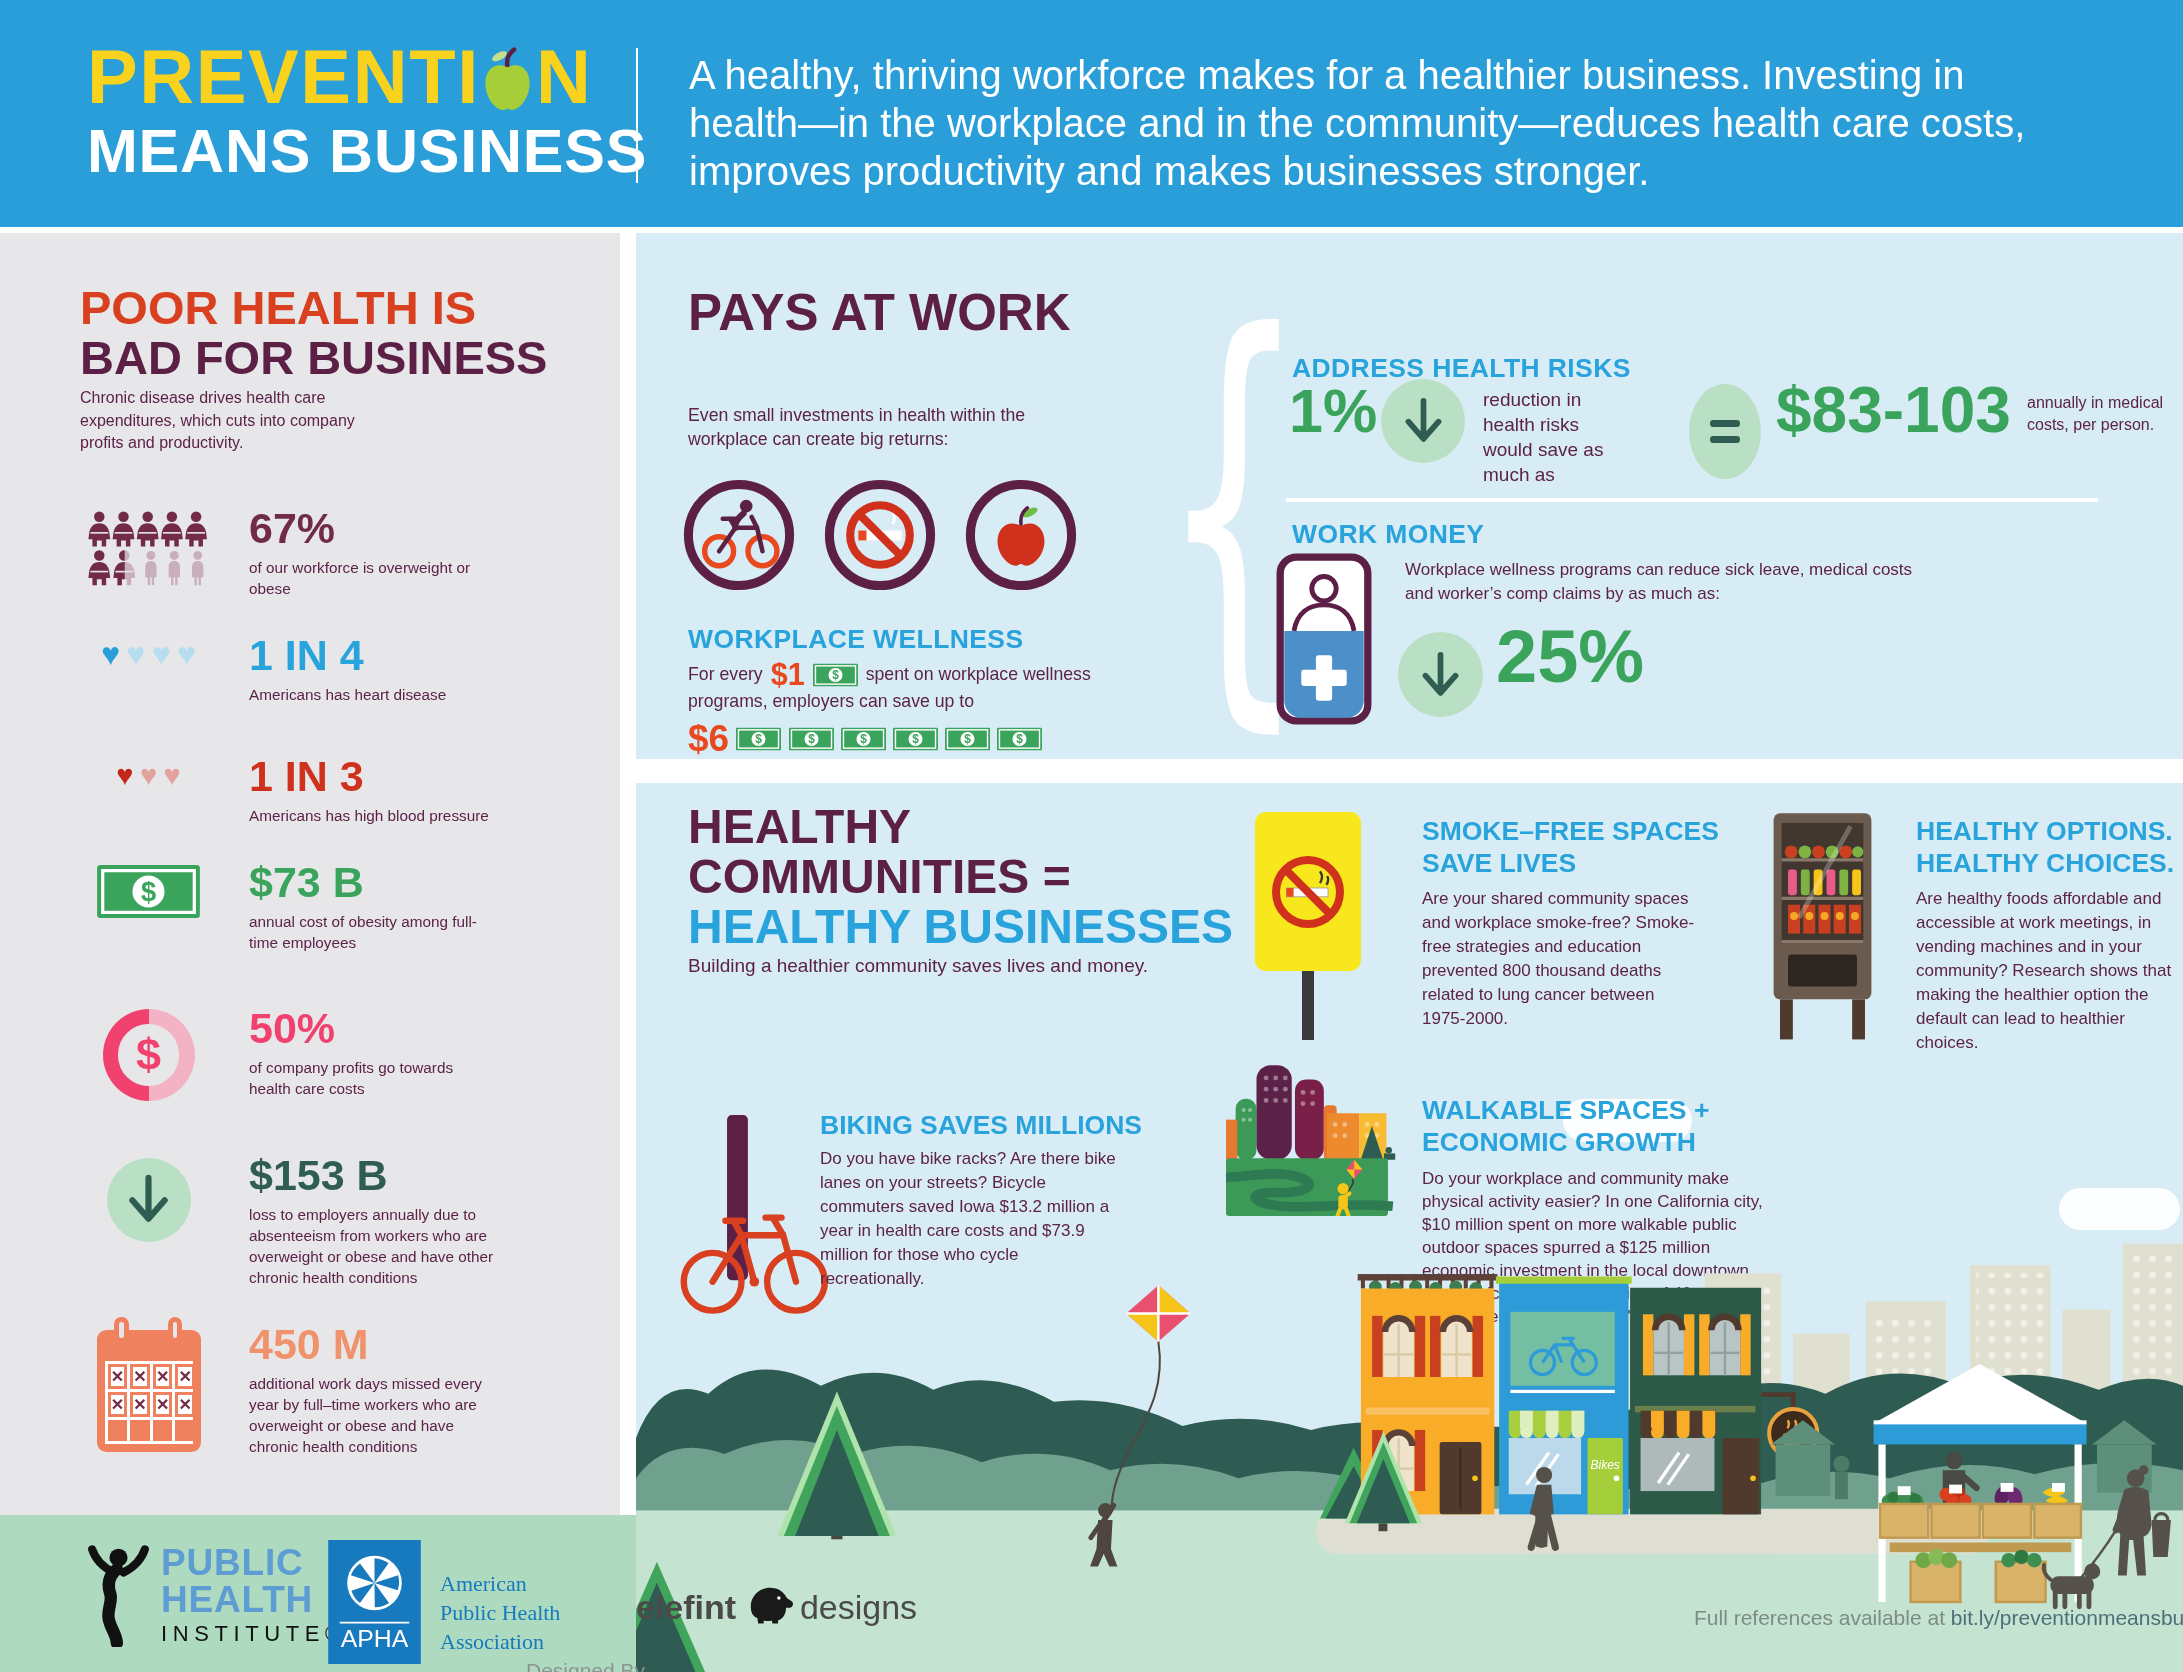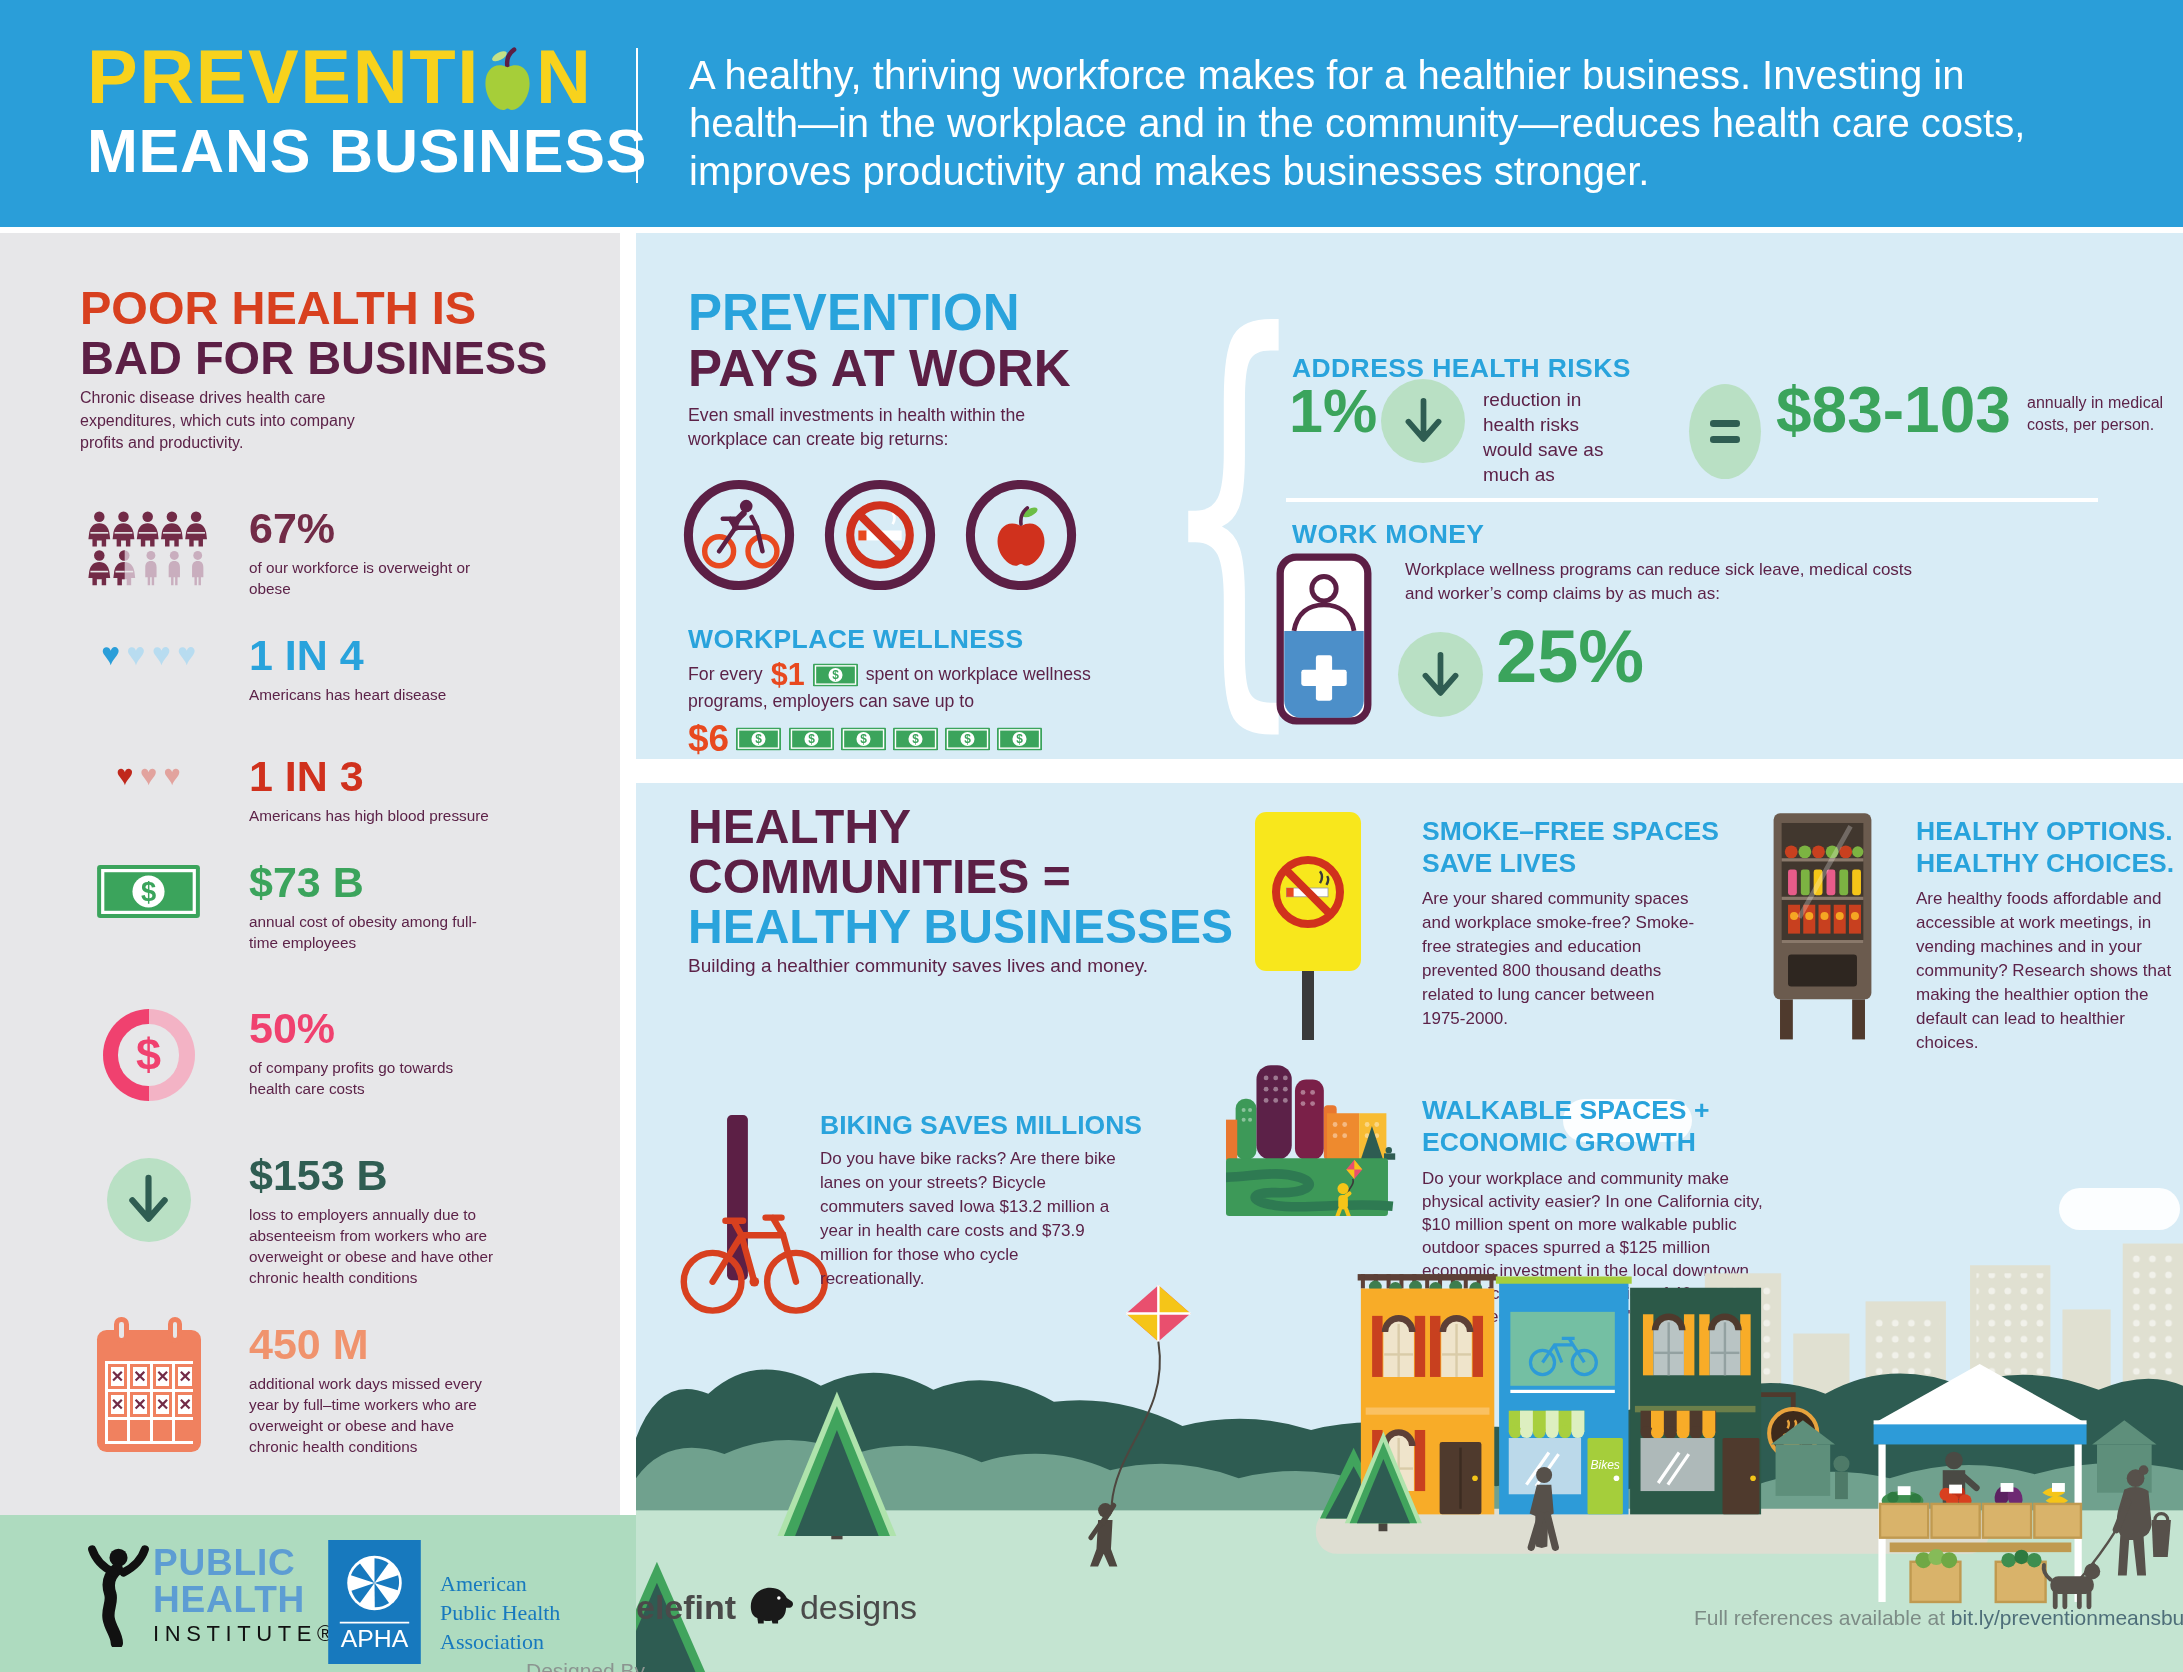--- a/index.html
+++ b/index.html
@@ -98,21 +98,21 @@
   .opt-h{position:absolute;left:1916px;top:815px}
   .opt-t{position:absolute;left:1916px;top:887px;width:261px}
   .sign{position:absolute;left:1255px;top:812px;width:106px}
   .sign-face{width:106px;height:159px;background:#F8E71C;border-radius:11.2px;display:flex;align-items:center;justify-content:center}
   .sign-pole{width:11.2px;height:69px;background:#3A3A3A;margin:0 auto}
   .cloud{position:absolute;background:#fff;opacity:.92;border-radius:32px}
 
   
   .footer{position:absolute;left:0;top:1515px;width:2183px;height:157px;background:var(--footer_green)}
   .phi{position:absolute;left:84px;top:1544px;display:flex}
-  .phi-txt{}
+  .phi-txt{margin-left:8px}
   .phi-l{font-size:37px;font-weight:800;color:var(--phi_blue);line-height:37px;letter-spacing:0.8px}
   .phi-inst{font-size:22px;color:#111;letter-spacing:5.6px;font-weight:500;margin-top:3.2px}
   .apha{position:absolute;left:328px;top:1540px;width:93px;text-align:left}
   .apha-name{position:absolute;left:440px;top:1569px;font-family:"Liberation Serif",serif;font-size:22px;line-height:29px;color:var(--apha_blue)}
   .designedby{position:absolute;left:526px;top:1659px;font-size:21px;color:#8B9490}
   .studio{position:absolute;left:636px;top:1577px;display:flex;align-items:flex-end;color:#4A4A4A}
   .studio .w1{font-size:34px;font-weight:700}
   .studio .w2{font-size:34px;font-weight:400}
   .refs{position:absolute;left:1694px;top:1606px;font-size:21px;z-index:6;white-space:nowrap}
   .refs .p{color:var(--ref_gray)} .refs a{color:var(--ref_teal);text-decoration:none}
@@ -296,21 +296,20 @@
     </div>
     <div class="stat-body">
       <div class="stat-value" style="color:var(--salmon_text)">450 M</div>
       <div class="stat-text">additional work days missed every year by full–time workers who are overweight or obese and have chronic health conditions</div>
     </div>
   </div>
 
   <div class="tr-panel"></div>
 
   <div class="work-heading">
-    <div class="c-blue">PREVENTION</div>
     <div class="c-plum">PAYS AT WORK</div>
   </div>
   <div class="work-intro">Even small investments in health within the workplace can create big returns:</div>
 
   <div class="circles-row">
     <span><svg width="112" height="112" viewBox="0 0 124 124">
       <circle cx="62" cy="62" r="56" fill="none" stroke="#5C1F45" stroke-width="10"></circle>
       <circle cx="40" cy="80" r="16" fill="none" stroke="#E8491F" stroke-width="6"></circle>
       <circle cx="88" cy="80" r="16" fill="none" stroke="#E8491F" stroke-width="6"></circle>
       <path d="M40 80 L58 54 L82 54 L88 80 M58 54 L52 44 M44 44 H58 M82 54 L76 42" stroke="#5C1F45" stroke-width="5" fill="none" stroke-linecap="round"></path>

